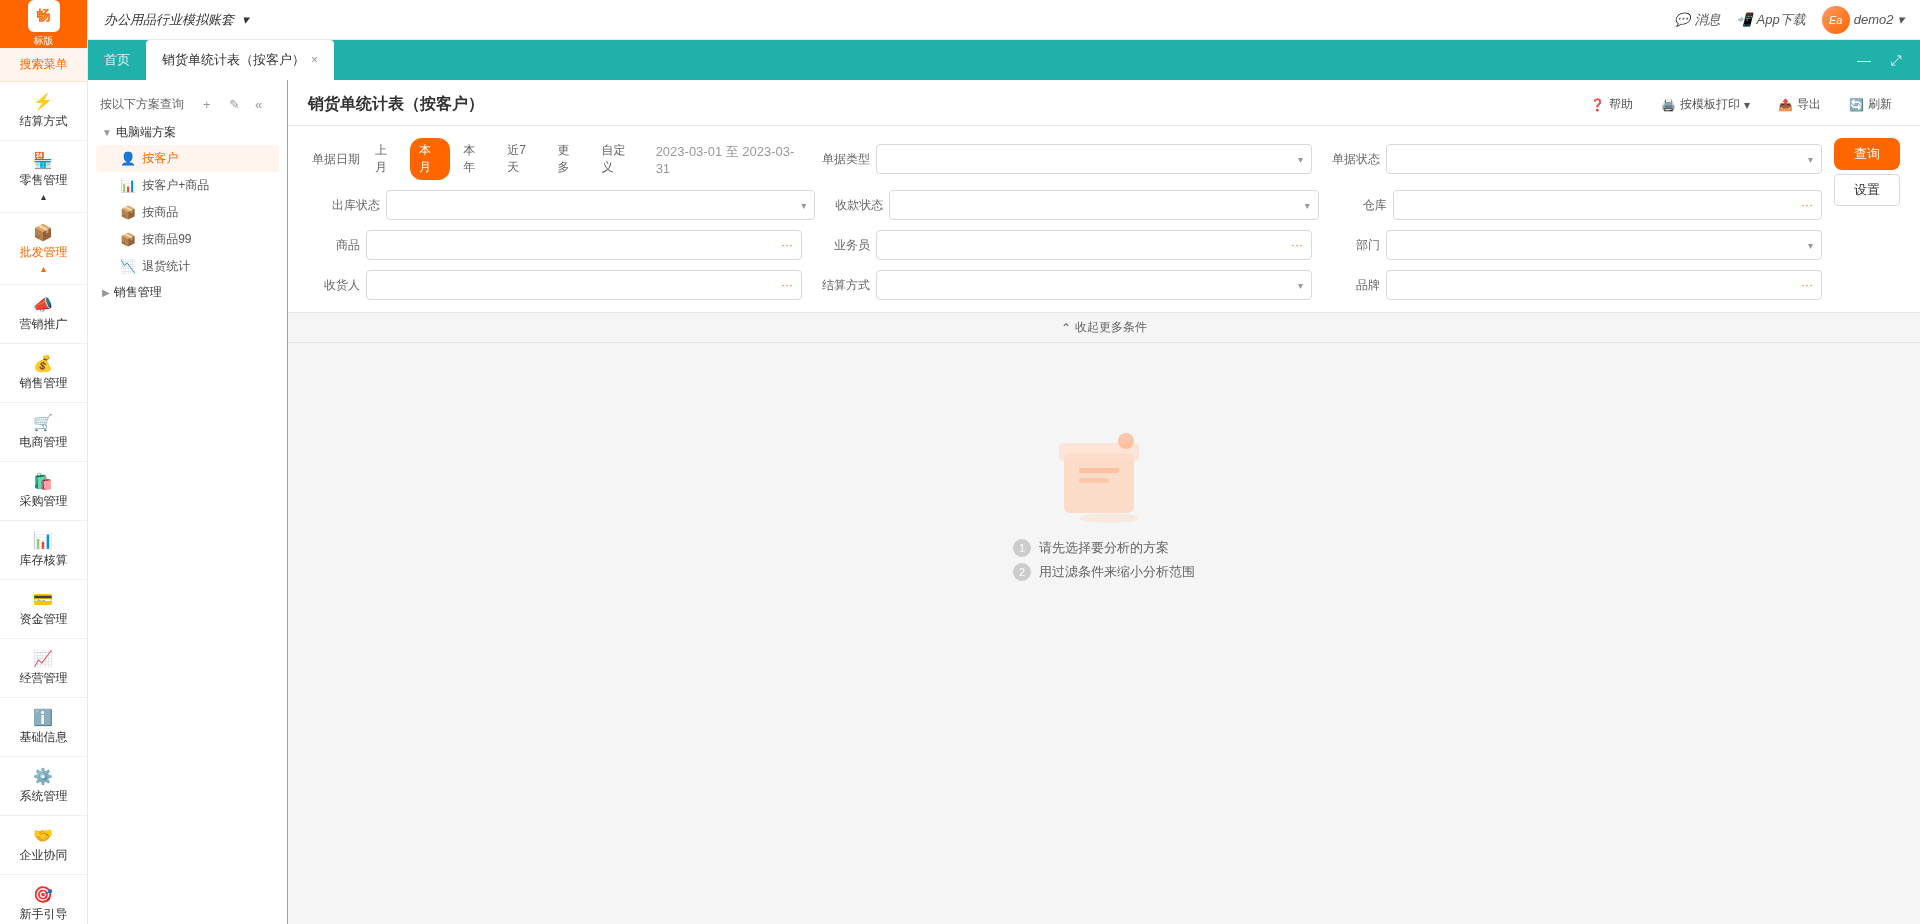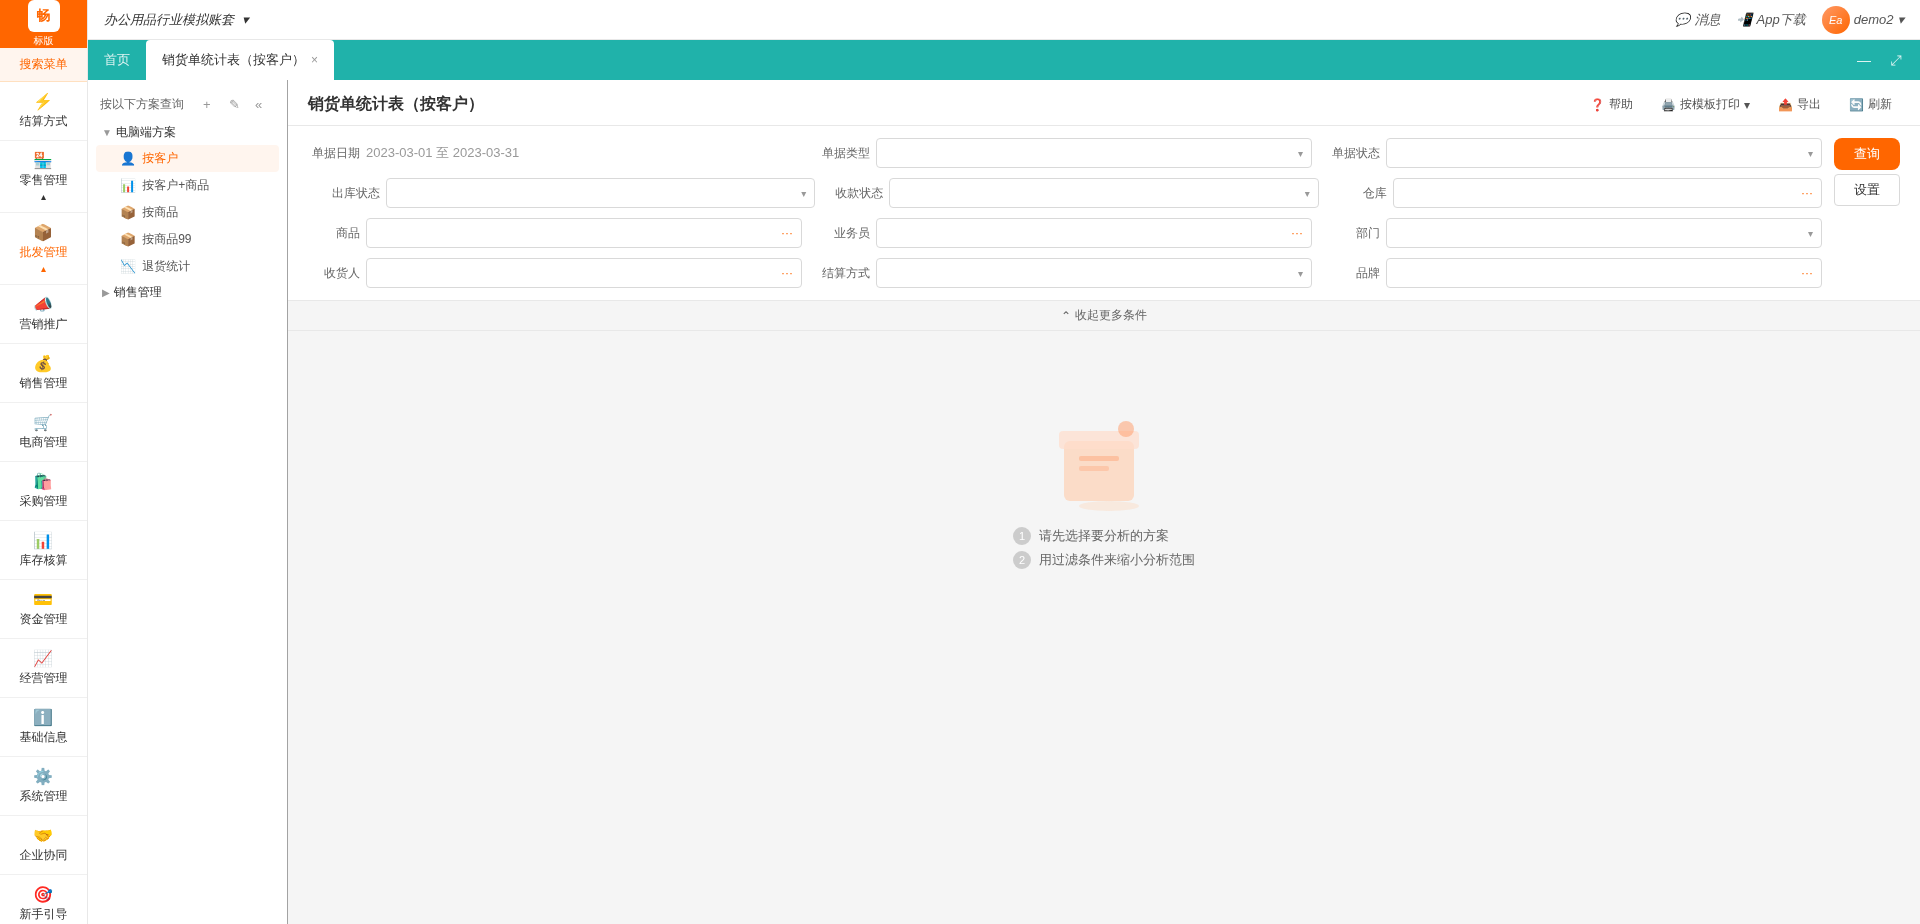--- a/index.html
+++ b/index.html
@@ -567,20 +567,40 @@
       </div>
 
       <div class="filter-area">
         <div style="display:flex; align-items:flex-start; ">
           <div style="flex:1;">
 
             <div class="filter-grid" style="margin-bottom:10px;">
               <div class="filter-item">
                 <span class="filter-label">单据日期</span>
                 <div style="display:flex; align-items:center; gap:4px; flex:1;">
+                  <div class="date-tabs">
+                    <div class="date-tab">
+                      <span>上月</span>
+                    </div>
+                    <div class="date-tab active">
+                      <span>本月</span>
+                    </div>
+                    <div class="date-tab">
+                      <span>本年</span>
+                    </div>
+                    <div class="date-tab">
+                      <span>近7天</span>
+                    </div>
+                    <div class="date-tab">
+                      <span>更多</span>
+                    </div>
+                    <div class="date-tab">
+                      <span>自定义</span>
+                    </div>
+                  </div>
                   <span class="date-range">2023-03-01 至 2023-03-31</span>
                 </div>
               </div>
               <div class="filter-item">
                 <span class="filter-label">单据类型</span>
                 <div class="filter-control">
                   <span class="chevron">▾</span>
                 </div>
               </div>
               <div class="filter-item">

